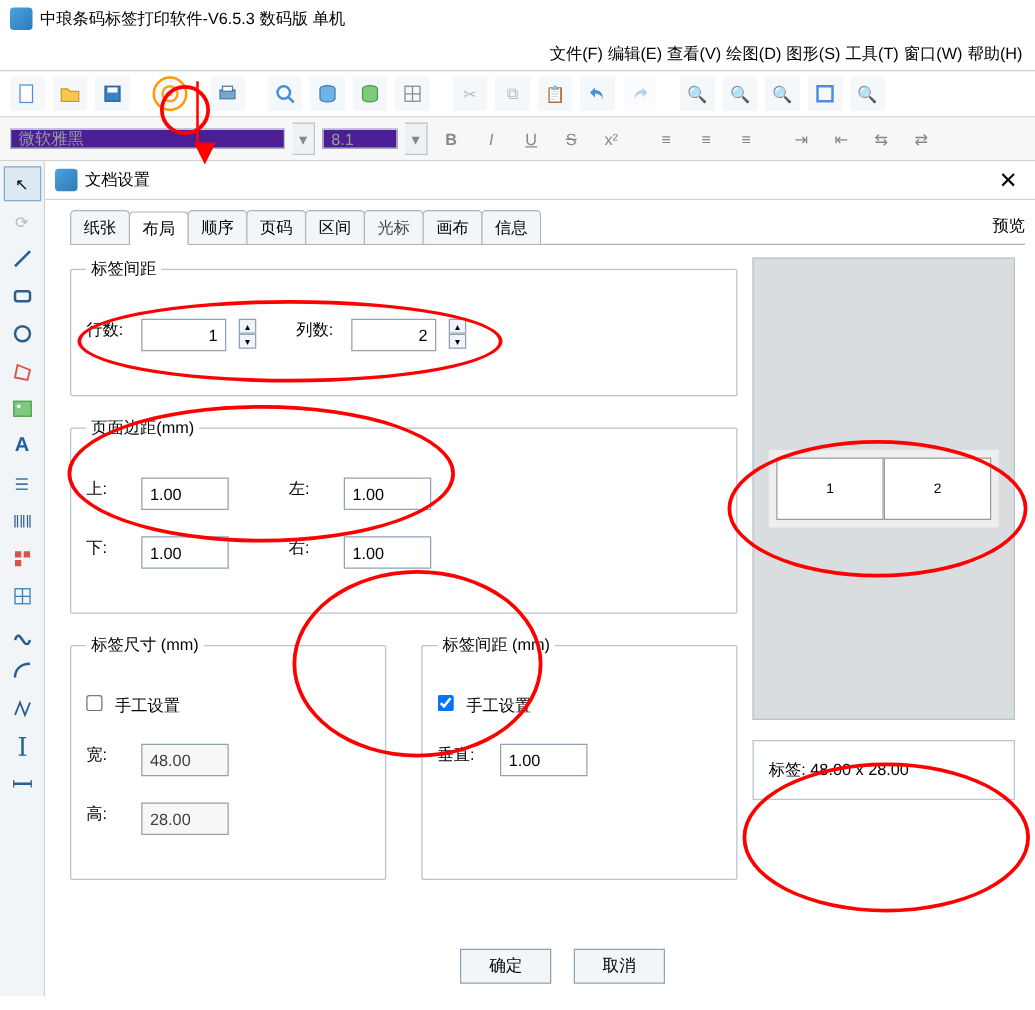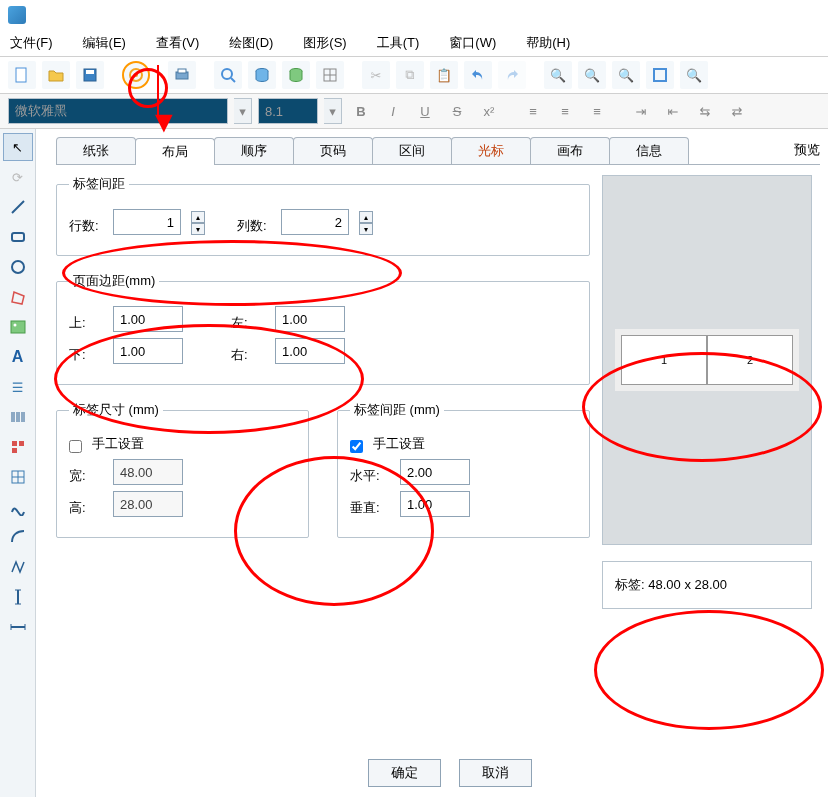--- a/index.html
+++ b/index.html
@@ -1,47 +1,47 @@
 <!DOCTYPE html>
 <html><head>
 <meta charset="utf-8">
 <style>
 * { box-sizing: border-box; margin: 0; padding: 0; }
 body { font-family: "Microsoft YaHei", sans-serif; font-size: 13px; background: #fff; width: 828px; height: 808px; overflow: hidden; position: relative; }
 .title-bar { display: flex; align-items: center; padding: 6px 8px; gap: 6px; }
 .app-icon { width: 18px; height: 18px; background: linear-gradient(135deg,#4aa3df,#2e7bb8); border-radius: 3px; }
-.menu-bar { display: flex; gap: 30px; padding: 4px 10px; }
+.menu-bar { display: flex; gap: 4px; padding: 4px 10px; justify-content: flex-end; }
 .menu-item { cursor: pointer; }
 .toolbar { display: flex; gap: 6px; padding: 4px 8px; border-top: 1px solid #d0d0d0; border-bottom: 1px solid #d0d0d0; align-items: center; }
 .tb-btn { width: 28px; height: 28px; display: flex; align-items: center; justify-content: center; border: 1px solid transparent; background: #f4f8fb; border-radius: 2px; cursor: pointer; }
 .tb-btn.highlight { border: 2px solid #f90; border-radius: 50%; }
 .tb-sep { width: 6px; }
 .fmt-bar { display: flex; gap: 6px; padding: 4px 8px; align-items: center; border-bottom: 1px solid #d0d0d0; background: #f7f7f7; }
-.combo { height: 26px; border: 1px solid #b8c4ce; background: #0c4a6e; padding: 0 6px; display: flex; align-items: center; color: #999; }
+.combo { height: 16px; border: 1px solid #b8c4ce; background: #4c1d95; padding: 0 6px; display: flex; align-items: center; color: #999; }
 .combo.font { width: 220px; }
 .combo.size { width: 60px; }
 .dd { width: 18px; height: 26px; border: 1px solid #b8c4ce; border-left: none; background: #eef2f5; display: flex; align-items: center; justify-content: center; color: #888; }
 .fmt-btn { width: 26px; height: 26px; display: flex; align-items: center; justify-content: center; color: #888; border: 1px solid transparent; }
 .main-area { display: flex; height: calc(808px - 140px); }
 .left-tools { width: 36px; background: #f1f5f8; border-right: 1px solid #cfd6dc; display: flex; flex-direction: column; align-items: center; padding-top: 4px; gap: 2px; }
 .lt-btn { width: 30px; height: 28px; display: flex; align-items: center; justify-content: center; border: 1px solid transparent; cursor: pointer; }
 .lt-btn.active { border: 1px solid #88aacc; background: #dce8f2; }
 .dialog { flex: 1; background: #fff; position: relative; }
 .dlg-title { display: flex; align-items: center; padding: 4px 8px; gap: 6px; border-bottom: 1px solid #cfd6dc; }
 .dlg-close { margin-left: auto; font-size: 18px; cursor: pointer; padding: 0 6px; }
 .tabs { display: flex; border-bottom: 1px solid #a9b4bf; margin: 8px 8px 0 20px; }
-.tab { padding: 4px 26px; border: 1px solid #a9b4bf; border-bottom: none; margin-right: -1px; background: #f3f6f9; cursor: pointer; border-radius: 4px 4px 0 0; }
+.tab { padding: 4px 10px; border: 1px solid #a9b4bf; border-bottom: none; margin-right: -1px; background: #f3f6f9; cursor: pointer; border-radius: 4px 4px 0 0; }
 .tab.active { background: #fff; position: relative; top: 1px; }
-.tab.disabled { color: #c2410c; }
+.tab.disabled { color: #404040; }
 .dlg-body { display: flex; padding: 10px 16px 0 20px; gap: 12px; }
 .left-col { flex: 1; }
 .right-col { width: 210px; }
 fieldset { border: 1px solid #b8c4ce; border-radius: 2px; padding: 10px 12px 14px; margin-bottom: 16px; }
 legend { padding: 0 4px; }
-.row { display: flex; align-items: flex-end; gap: 10px; margin: 6px 0; }
+.row { display: flex; align-items: flex-start; gap: 10px; margin: 21px 0; }
 .lab { width: 34px; }
 input[type=text] { height: 26px; border: 1px solid #8fa3b5; padding: 0 6px; font-family: inherit; font-size: 13px; }
 .inp-sm { width: 68px; }
 .inp-md { width: 70px; }
 .spin { display: flex; flex-direction: column; }
 .spin div { width: 14px; height: 12px; border: 1px solid #8fa3b5; font-size: 8px; display: flex; align-items: center; justify-content: center; cursor: pointer; background: #f0f4f8; }
 .two-col { display: flex; gap: 28px; }
 .two-col fieldset { flex: 1; }
 .disabled-input { color: #404040; background: #f7f7f7; }
 .preview-box { border: 1px solid #b8c4ce; height: 370px; margin-bottom: 16px; background: #d9dde0; display: flex; align-items: center; justify-content: center; position: relative; }
@@ -59,20 +59,21 @@
 .ov-spacing { left: 234px; top: 456px; width: 200px; height: 150px; }
 .ov-preview { left: 582px; top: 352px; width: 240px; height: 110px; }
 .ov-info { left: 594px; top: 610px; width: 230px; height: 120px; }
 svg { display: block; }
 </style>
 </head>
 <body>
 
 <div class="title-bar">
   <div class="app-icon"></div>
+  <span>中琅条码标签打印软件-V6.5.3 数码版 单机</span>
 </div>
 
 <div class="menu-bar">
   <span class="menu-item">文件(F)</span>
   <span class="menu-item">编辑(E)</span>
   <span class="menu-item">查看(V)</span>
   <span class="menu-item">绘图(D)</span>
   <span class="menu-item">图形(S)</span>
   <span class="menu-item">工具(T)</span>
   <span class="menu-item">窗口(W)</span>
@@ -271,20 +272,25 @@
     <div class="lt-btn">
         <svg width="18" height="18">
           <line x1="2" y1="9" x2="16" y2="9" stroke="#2a5f91" stroke-width="2"></line>
           <line x1="2" y1="6" x2="2" y2="12" stroke="#2a5f91"></line>
           <line x1="16" y1="6" x2="16" y2="12" stroke="#2a5f91"></line>
         </svg>
       </div>
   </div>
 
   <div class="dialog">
+    <div class="dlg-title">
+      <div class="app-icon"></div>
+      <span>文档设置</span>
+      <span class="dlg-close">✕</span>
+    </div>
 
     <div class="tabs">
       <div class="tab">纸张</div>
       <div class="tab active">布局</div>
       <div class="tab">顺序</div>
       <div class="tab">页码</div>
       <div class="tab">区间</div>
       <div class="tab disabled">光标</div>
       <div class="tab">画布</div>
       <div class="tab">信息</div>
@@ -348,24 +354,20 @@
             </div>
           </fieldset>
 
           <fieldset>
             <legend>标签间距 (mm)</legend>
             <div class="row">
                 <input type="checkbox" checked="" style=""> 
                 <span>手工设置</span>
               </div>
             <div class="row">
-              <span class="lab" style="width:40px">水平:</span>
-              <input type="text" class="inp-md" value="2.00" style="">
-            </div>
-            <div class="row">
               <span class="lab" style="width:40px">垂直:</span>
               <input type="text" class="inp-md" value="1.00" style="">
             </div>
           </fieldset>
         </div>
       </div>
 
       <div class="right-col">
         <div class="preview-box">
           <div class="pv-inner">

